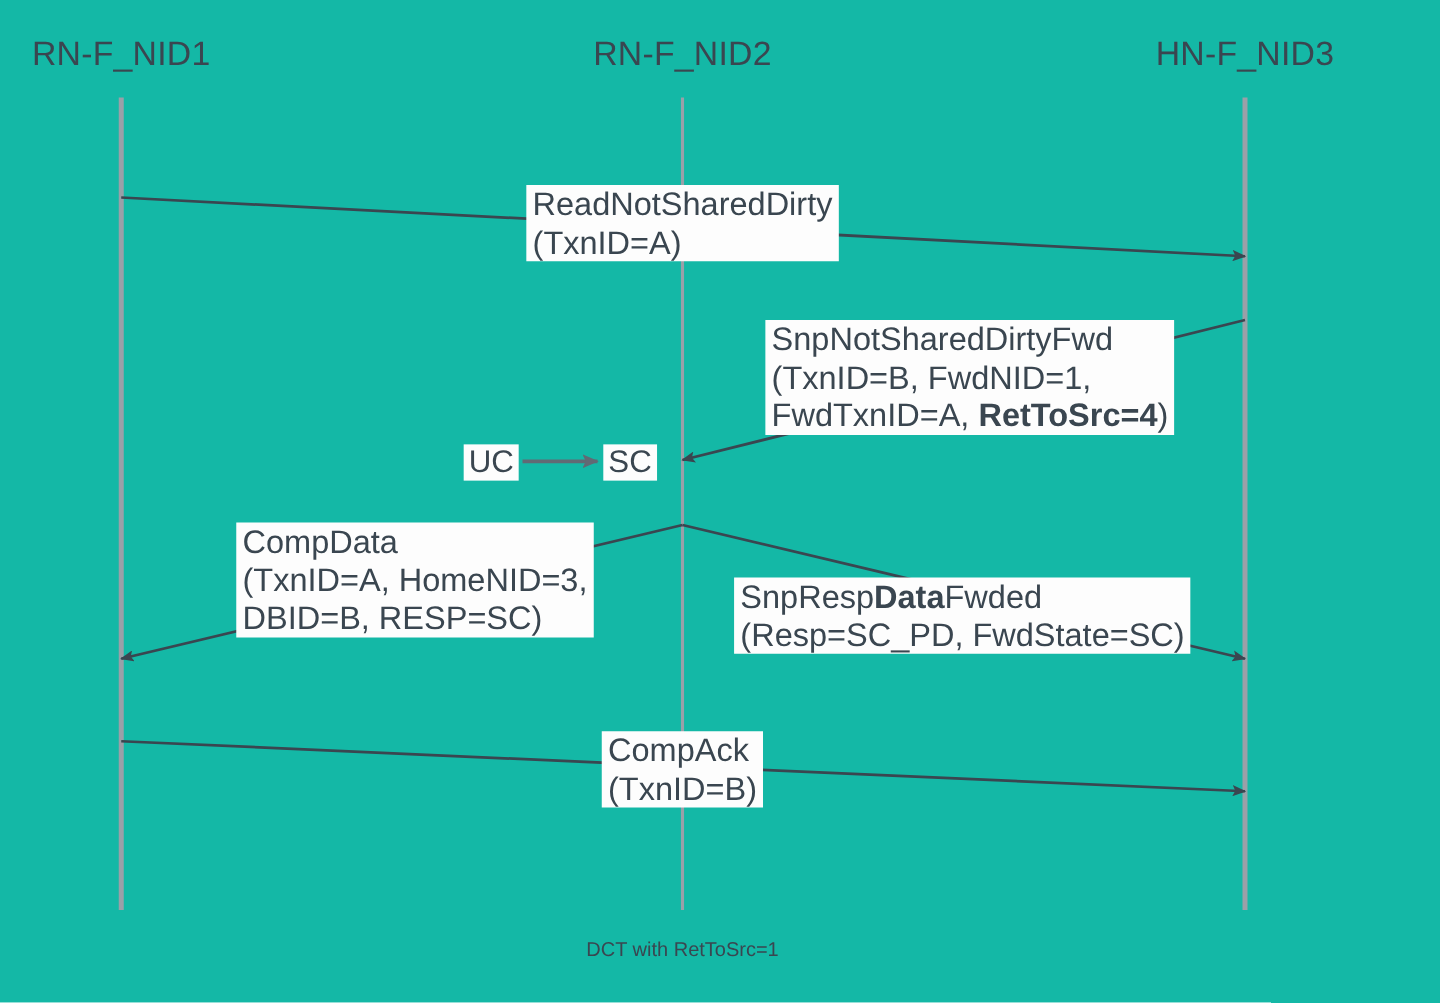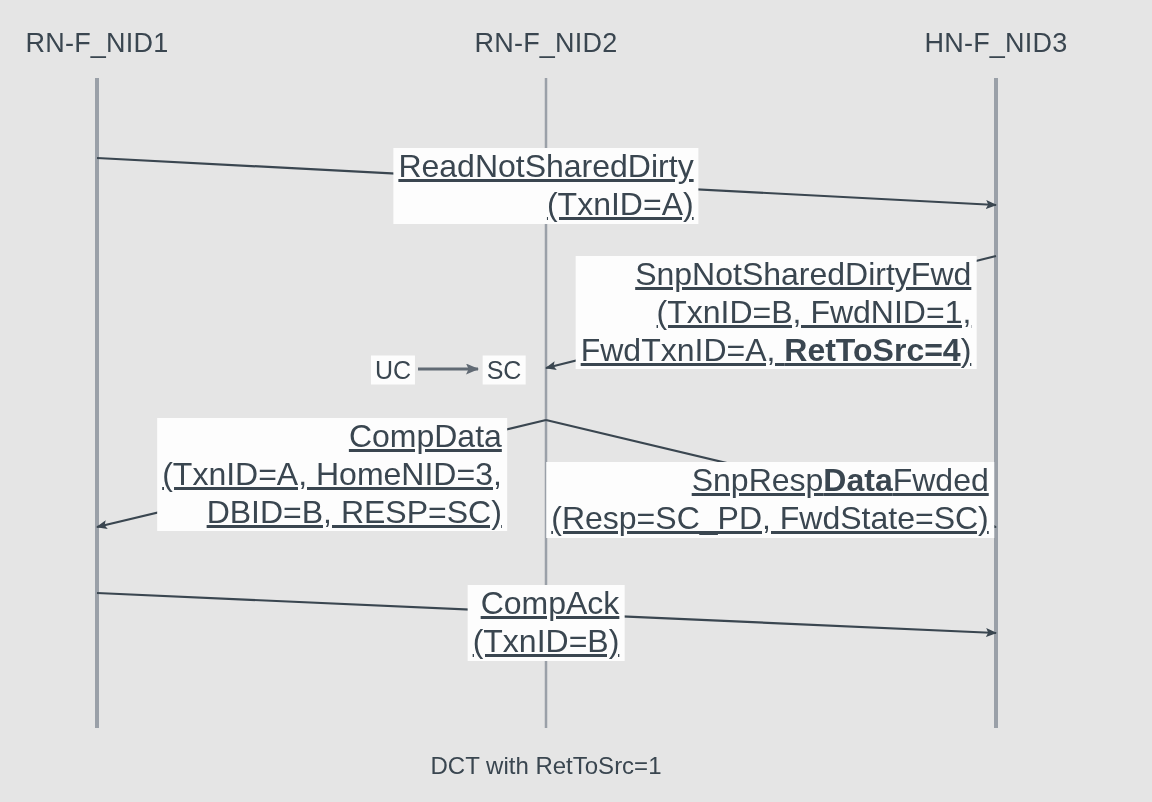--- a/index.html
+++ b/index.html
@@ -4,21 +4,21 @@
 <style>
   html, body {
     margin: 0;
     padding: 0;
     background: #ffffff;
   }
   #canvas {
     position: relative;
     width: 1152px;
     height: 802px;
-    background: #e5e5e5;
+    background: #14b8a6;
     font-family: "Liberation Sans", sans-serif;
     overflow: hidden;
   }
   svg.layer {
     position: absolute;
     left: 0;
     top: 0;
     width: 1152px;
     height: 802px;
   }
@@ -26,44 +26,43 @@
     position: absolute;
     transform: translateX(-50%);
     font-size: 27px;
     color: #3a4650;
     white-space: nowrap;
     letter-spacing: 0.2px;
   }
   .msg-label {
     position: absolute;
     transform: translateX(-50%);
-    text-align: right;
-    font-size: 32px;
+    text-align: left;
+    font-size: 26px;
     line-height: 1.18;
     color: #3a4650;
     white-space: nowrap;
     background: #fdfdfd;
     padding: 0 5px;
-    text-decoration: underline;
   }
   .msg-label .ln { display: block; }
   .msg-label b { font-weight: bold; }
   .state-text {
     position: absolute;
     transform: translate(-50%, -50%);
     font-size: 25px;
     color: #3a4650;
     background: #fdfdfd;
     padding: 0 4px;
     white-space: nowrap;
   }
   .caption {
     position: absolute;
     transform: translateX(-50%);
-    font-size: 24px;
+    font-size: 16px;
     color: #3a4650;
     white-space: nowrap;
   }
 </style>
 </head>
 <body>
 
 <div id="canvas">
 
   <svg class="layer" viewBox="0 0 1152 802">

